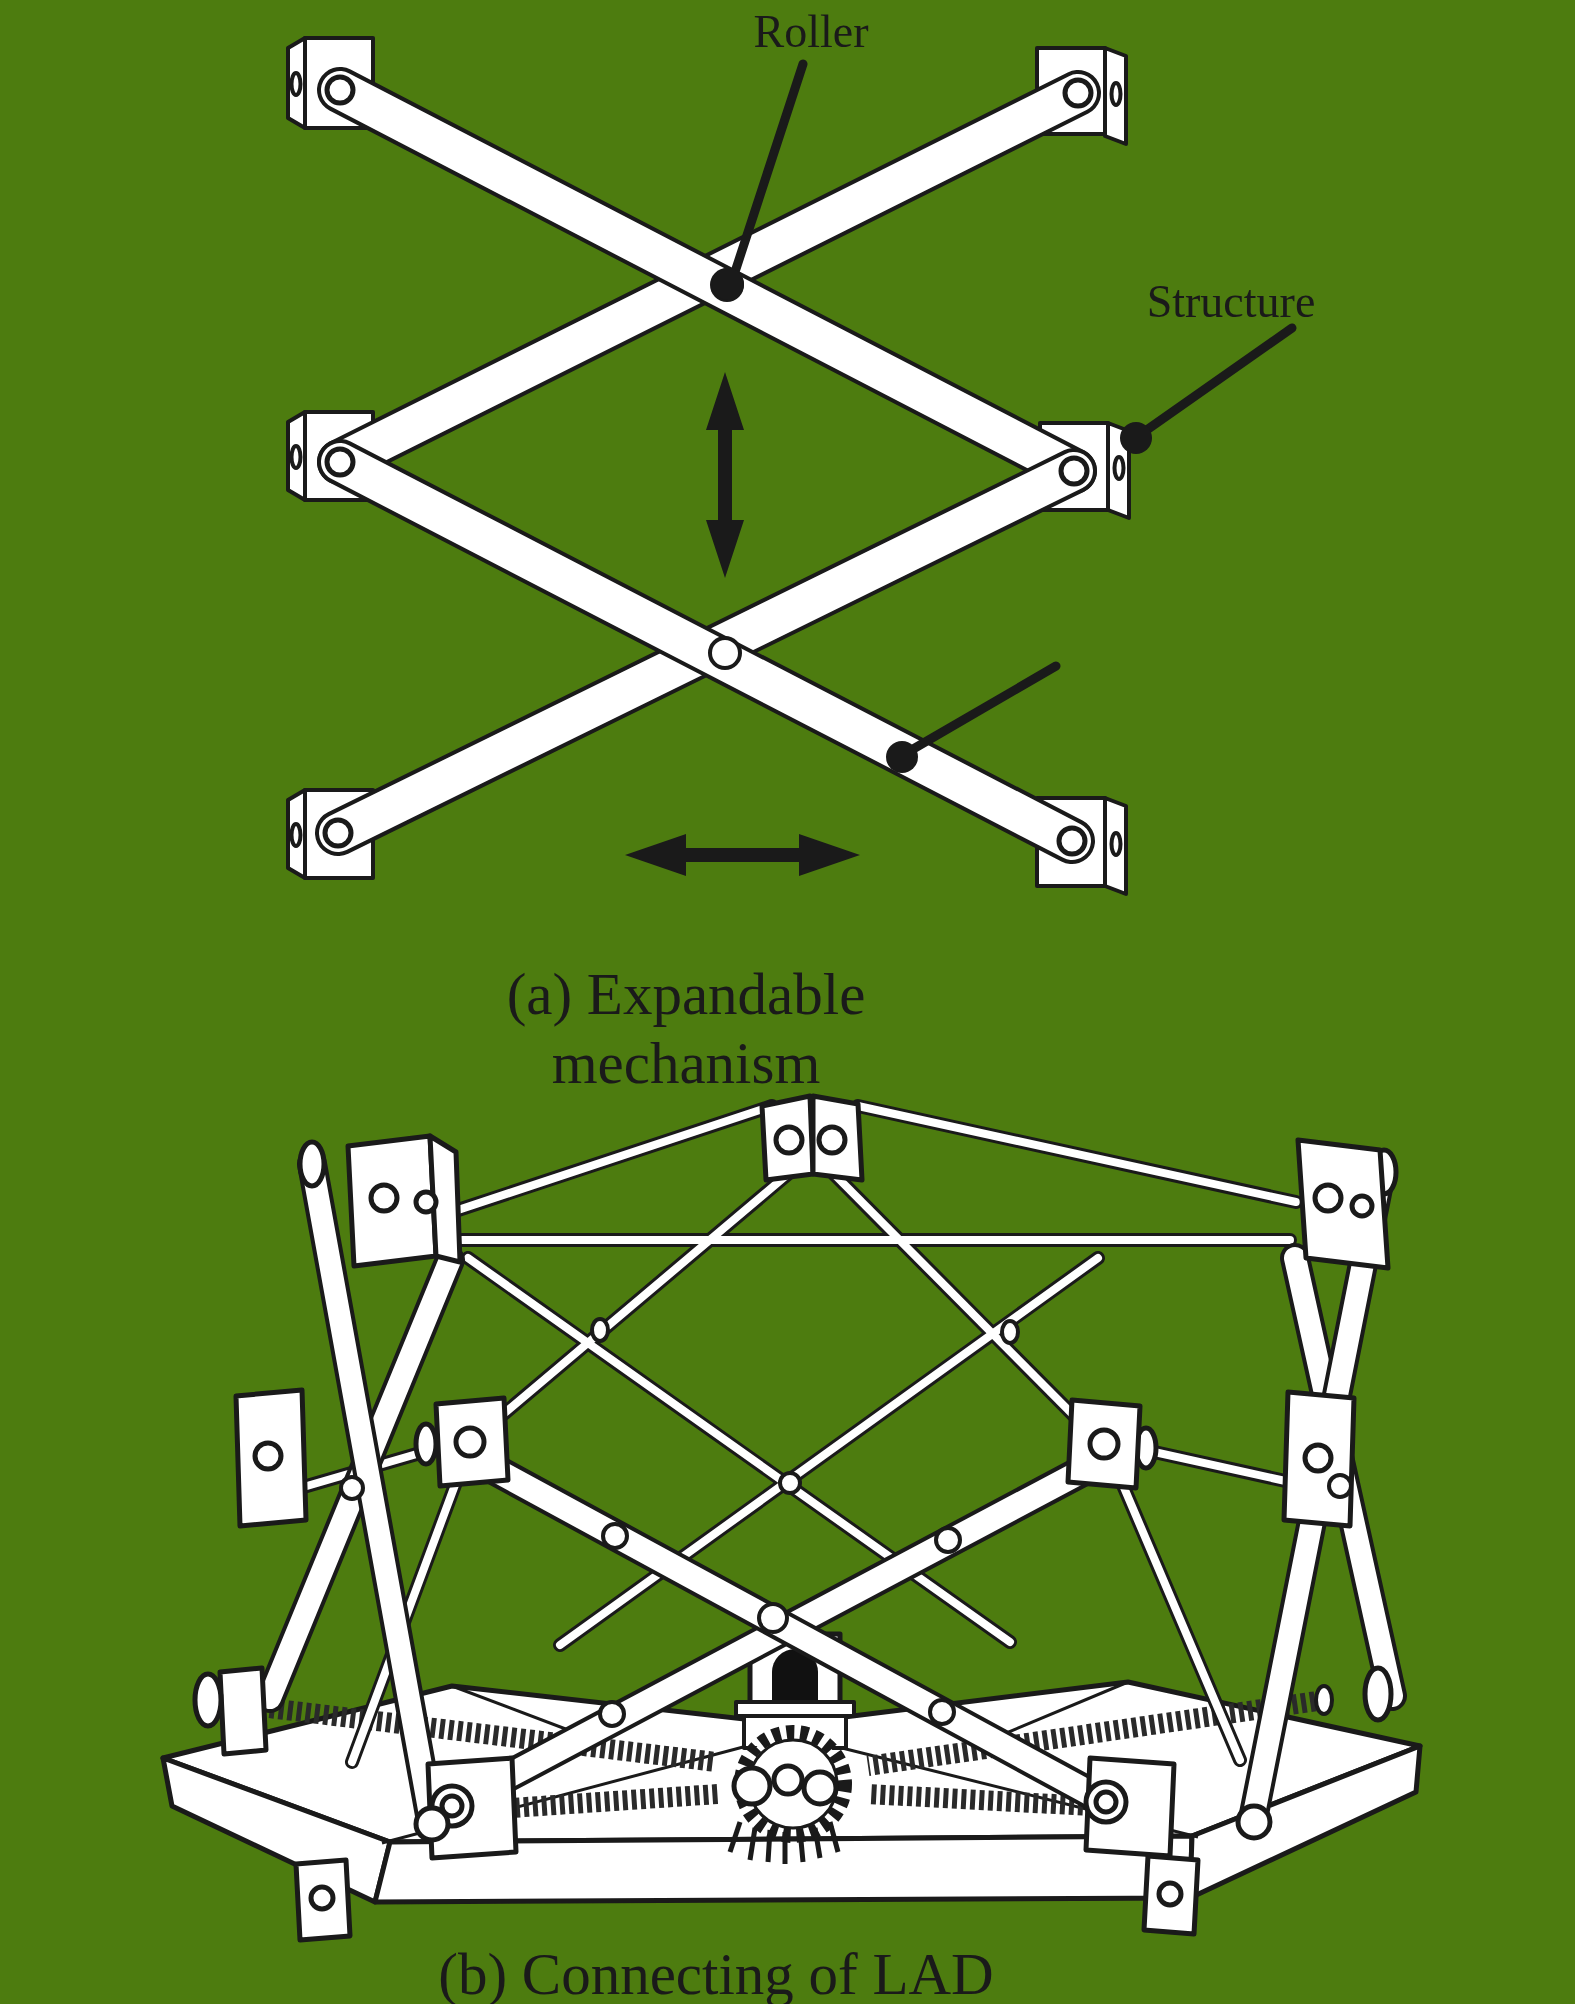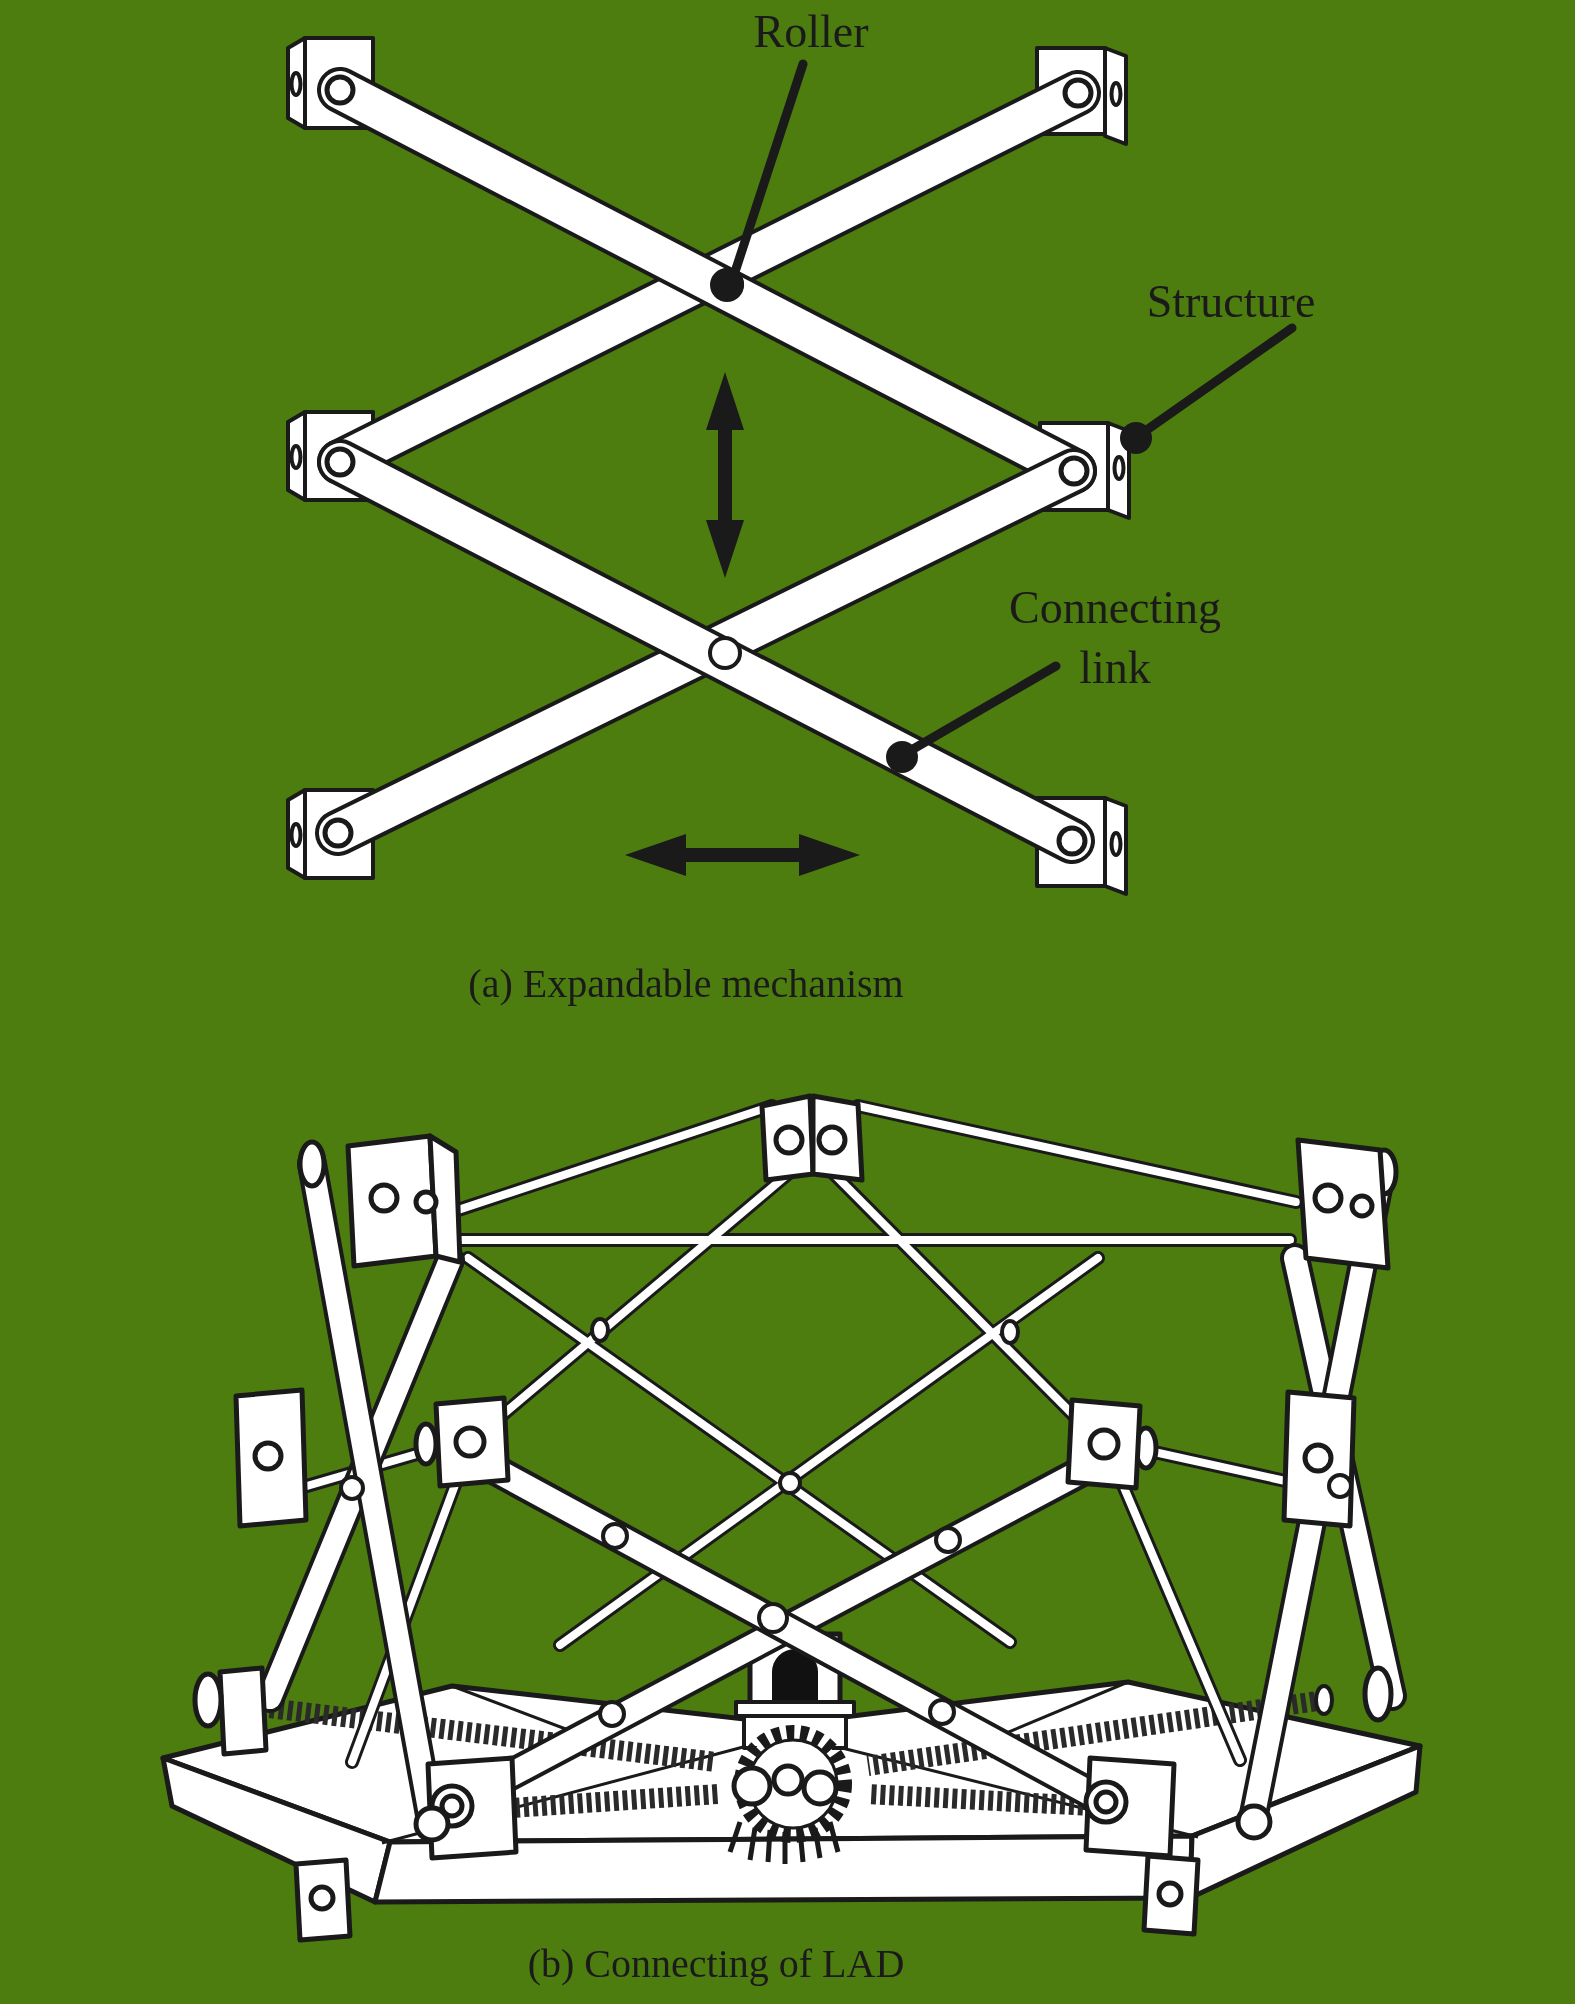--- a/index.html
+++ b/index.html
@@ -1,20 +1,20 @@
 <!DOCTYPE html>
 <html><head>
 <meta charset="utf-8">
 <style>
   html,body{margin:0;padding:0;background:#ffffff;}
   .page{position:relative;width:1575px;height:2004px;background:#4d7c0f;overflow:hidden;
         font-family:"Liberation Serif","DejaVu Serif",serif;color:#1a1a1a;}
   .drawing{position:absolute;left:0;top:0;width:1575px;height:2004px;}
   .fig-label{position:absolute;font-size:46px;line-height:1.3;text-align:center;color:#1a1a1a;}
-  .fig-caption{position:absolute;font-size:40px;text-align:center;color:#1a1a1a;}
+  .fig-caption{position:absolute;font-size:59px;text-align:center;color:#1a1a1a;}
   .prelines{white-space:pre-line;}
 </style>
 </head>
 <body>
 
 <div class="page">
 
   <svg class="drawing" viewBox="0 0 1575 2004">
 
     <g stroke-linejoin="round">
@@ -241,20 +241,18 @@
         <ellipse cx="1010" cy="1332" rx="8" ry="11"></ellipse>
         <circle cx="790" cy="1483" r="10"></circle>
       </g>
     </g>
   </svg>
 
   <div class="fig-label" style="left:721px;top:2px;width:180px;">Roller</div>
 
   <div class="fig-label" style="left:1111px;top:272px;width:240px;">Structure</div>
 
-  <div class="fig-label prelines" style="left:985px;top:578px;width:260px;">Connecting
-link</div>
 
   <div class="fig-caption" style="left:386px;top:960px;width:600px;">(a) Expandable mechanism</div>
 
   <div class="fig-caption" style="left:416px;top:1940px;width:600px;">(b) Connecting of LAD</div>
 
 </div>
 
 </body></html>

